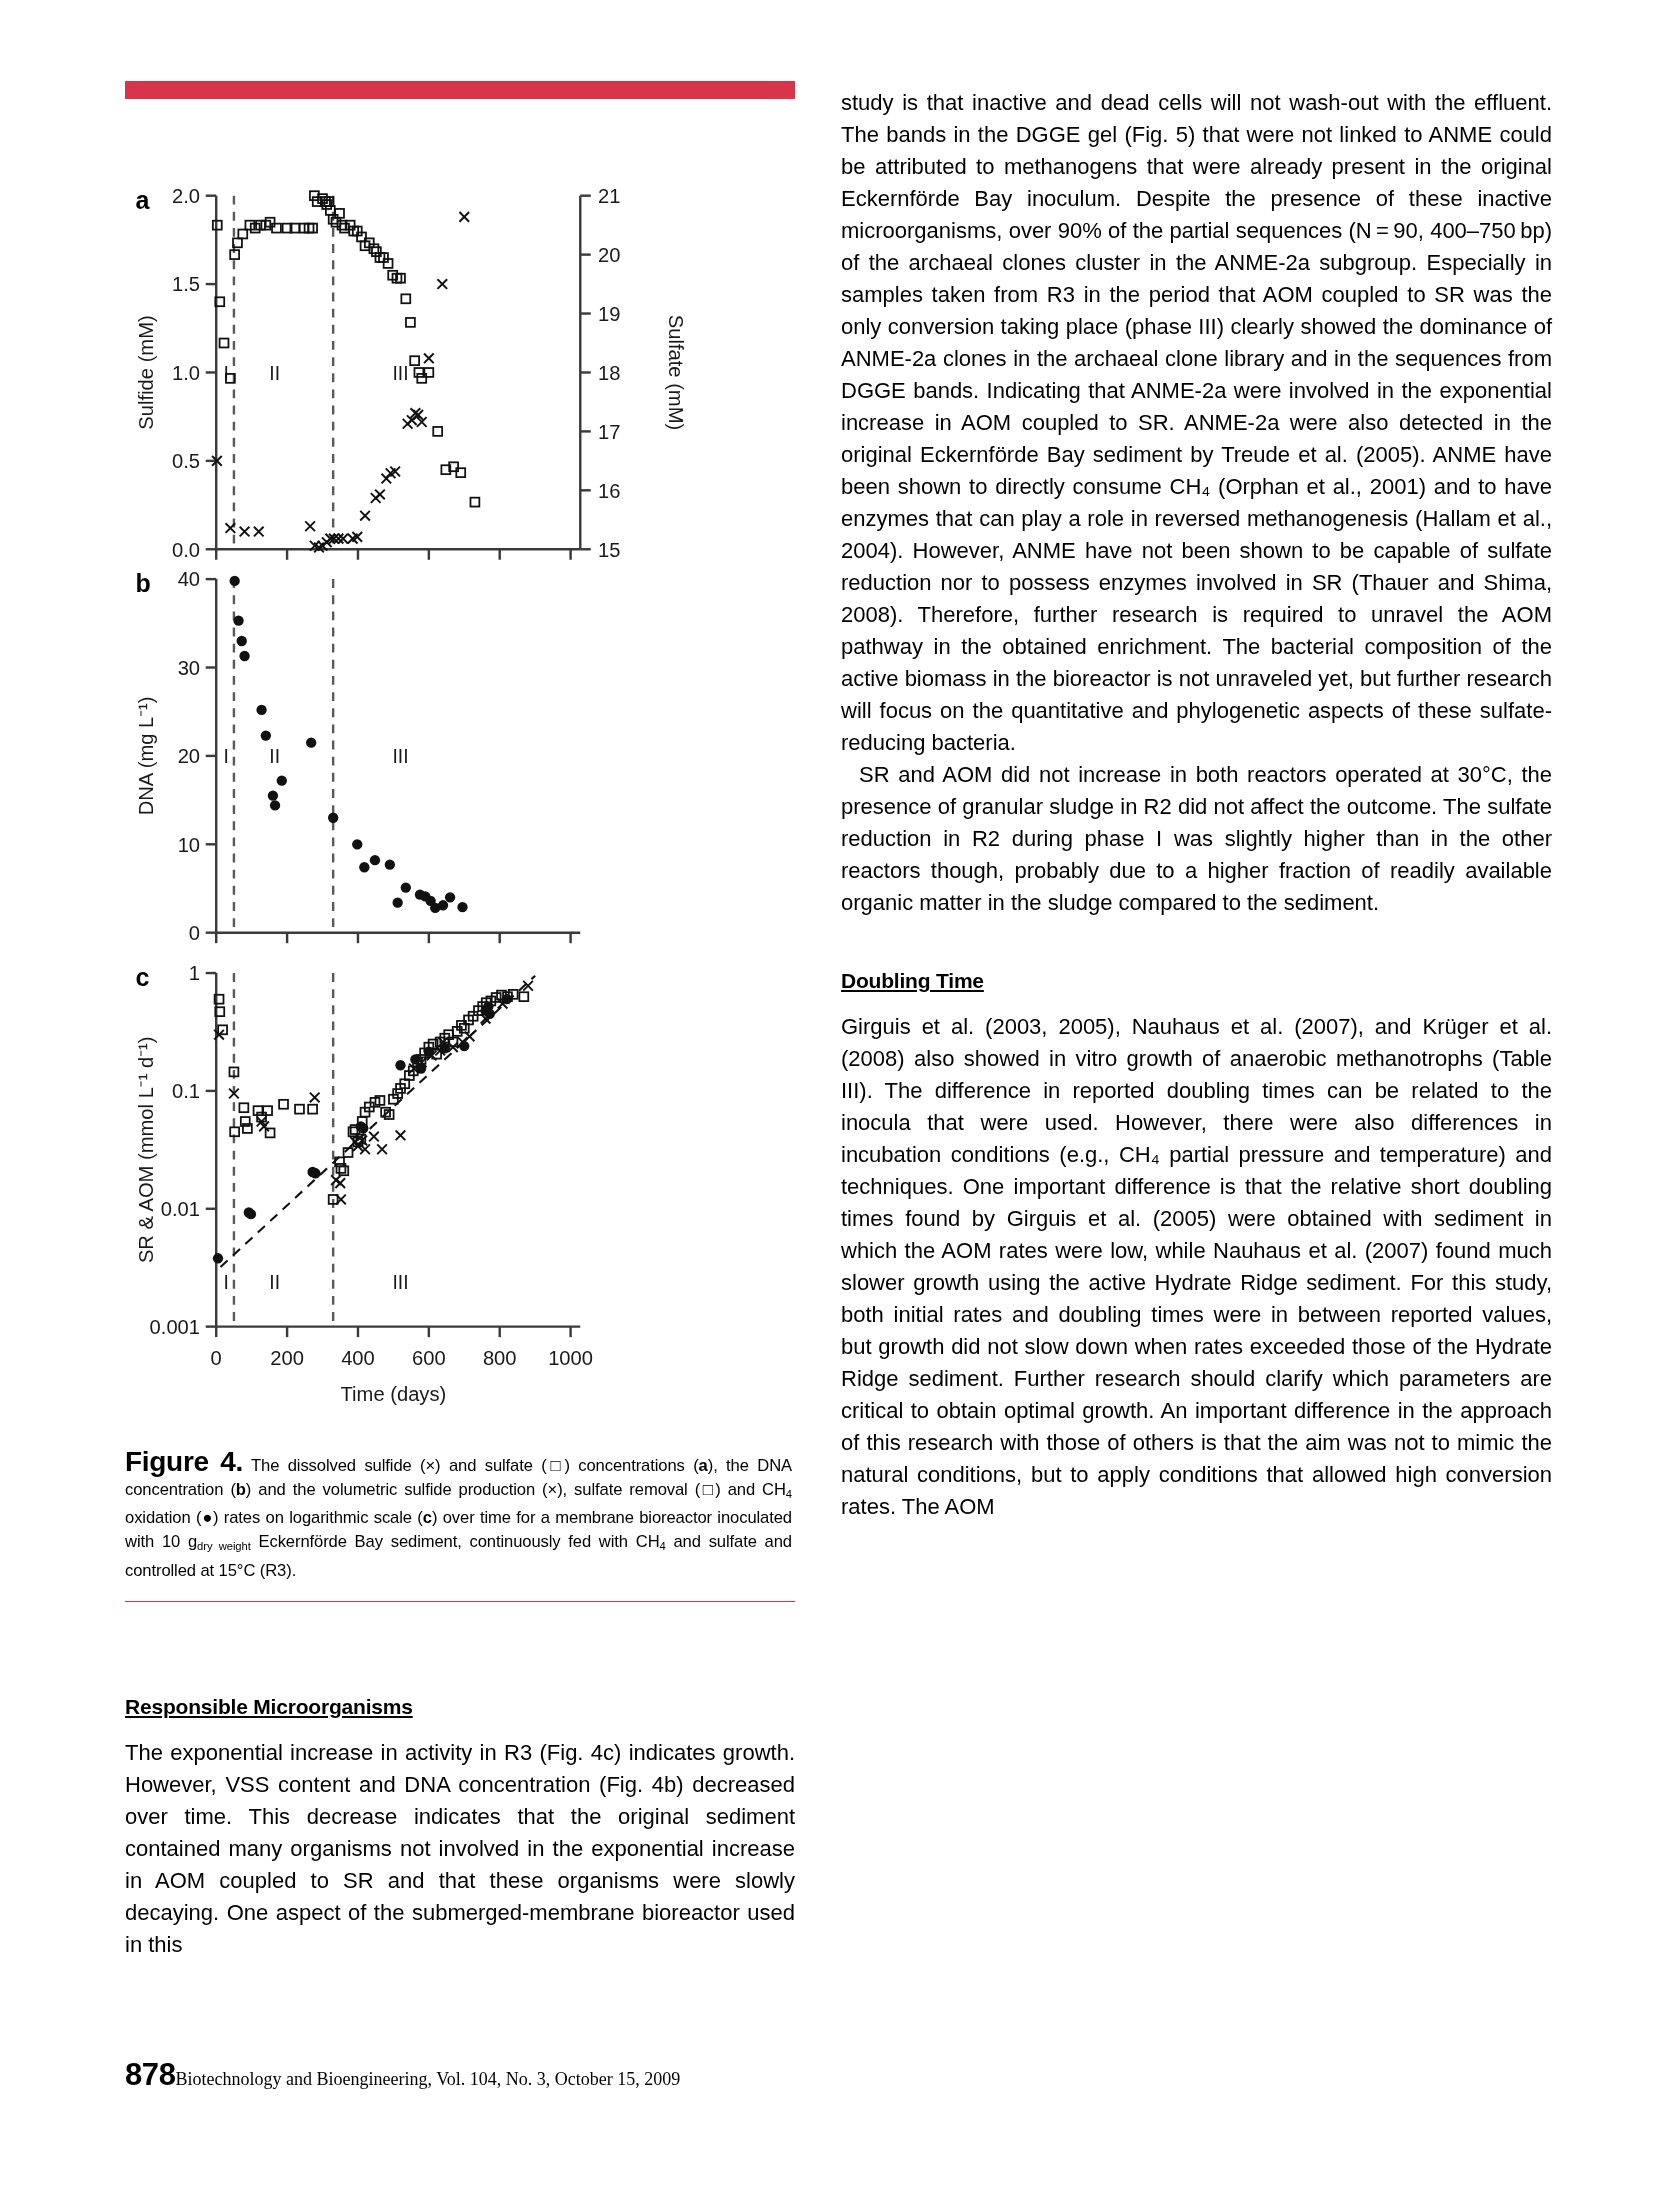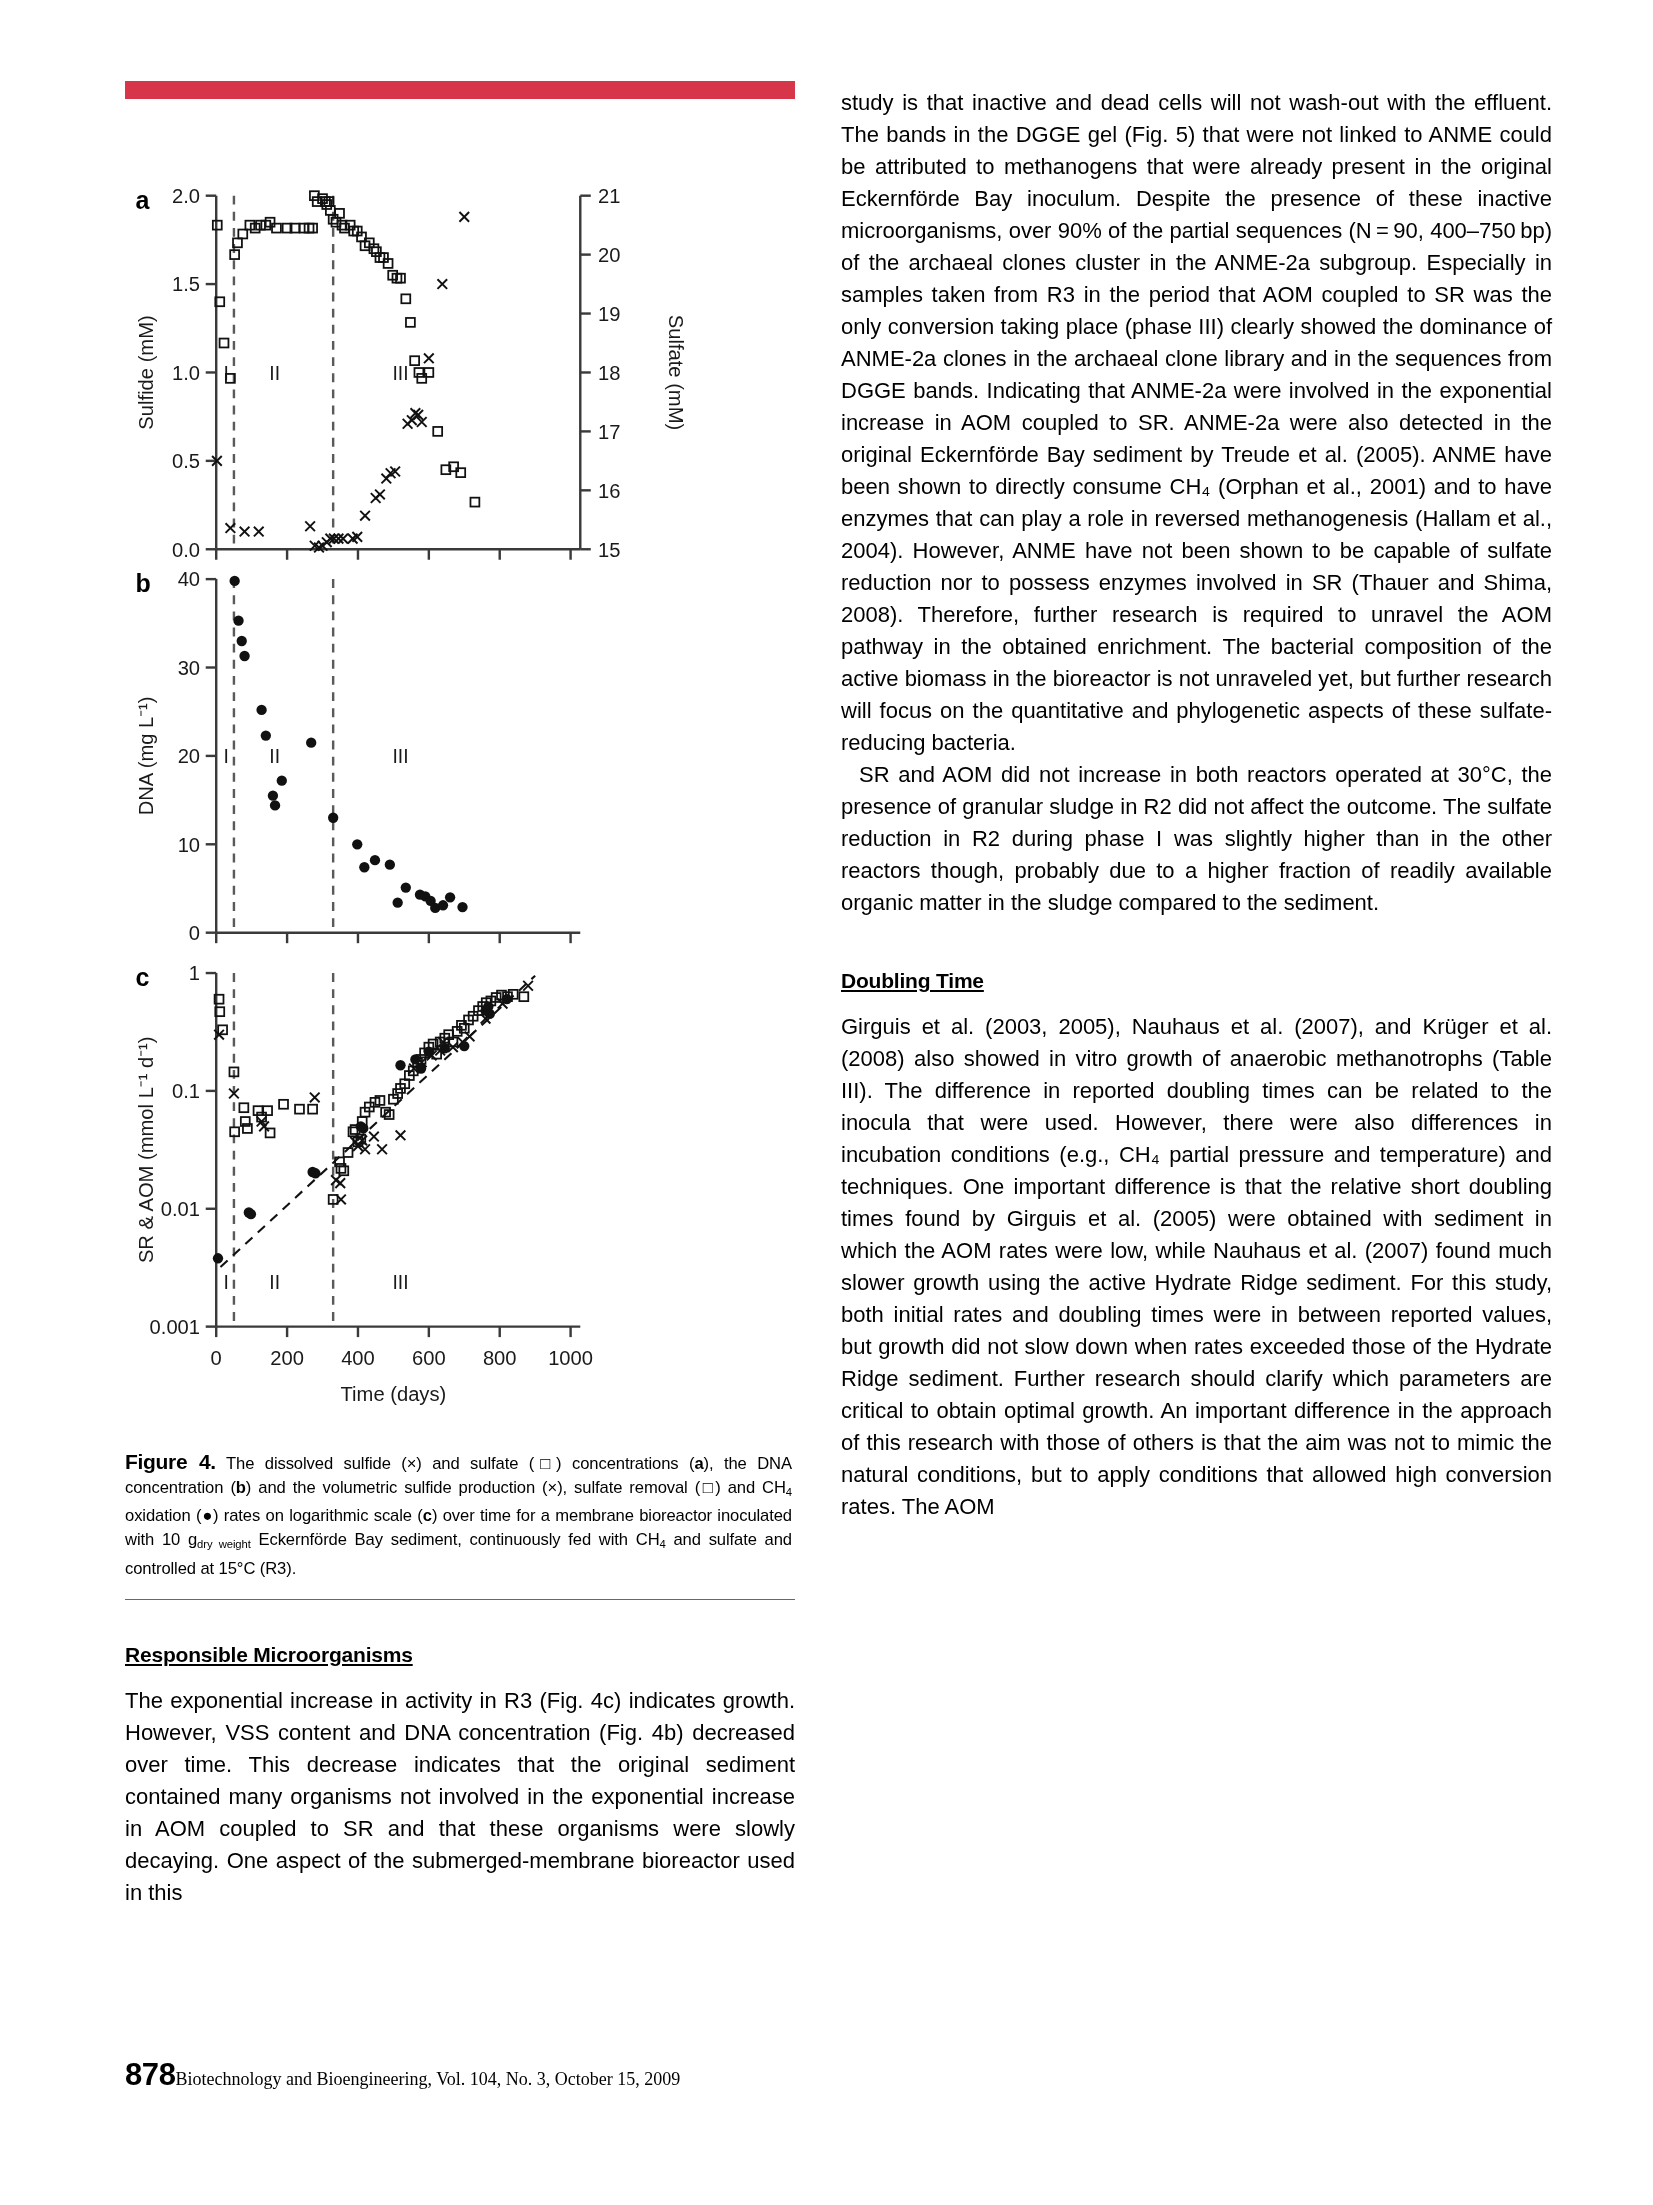--- a/index.html
+++ b/index.html
@@ -22,21 +22,21 @@
   .fig-svg{display:block;}
 
   
   .fig-caption{
     font-family:"Liberation Sans", sans-serif;
     font-size:16.6px;line-height:24px;color:#000;
     width:667px;margin-top:11.3px;text-align:justify;
     letter-spacing:-0.1px;
   }
   .fig-caption b{font-weight:bold;}
-  .fig-caption .figlabel{font-weight:bold;font-size:21px;letter-spacing:-0.3px;}
+  .fig-caption .figlabel{font-weight:bold;font-size:28px;letter-spacing:-0.3px;}
   .caption-rule{width:670px;height:1.6px;background:#d6354a;margin-top:18px;}
 
   
   .body-text{
     font-family:Liberation Sans, sans-serif;
     font-size:22px;line-height:32px;
     text-align:justify;text-justify:inter-word;
     hyphens:none;
   }
   .body-text p{margin:0;}
@@ -45,21 +45,21 @@
     font-family:"Liberation Sans", sans-serif;
     font-weight:bold;font-size:21px;letter-spacing:-0.2px;
     margin:0;
     text-decoration:underline;
   }
   .sp-before-head{height:50px;}
   .sp-after-head{height:18px;}
   sub{font-size:0.68em;vertical-align:-0.28em;}
 
   
-  .left-lower{position:absolute;left:125px;top:1643px;width:670px;}
+  .left-lower{position:absolute;left:125px;top:1695px;width:670px;}
 
   
   .footer{position:absolute;left:125px;top:2057px;width:727px;
           display:flex;align-items:baseline;}
   .folio{font-family:"Liberation Sans", sans-serif;font-weight:bold;
          font-size:31px;letter-spacing:-0.4px;}
   .journal{font-family:"Liberation Serif", serif;font-size:18px;
            }
 
   

